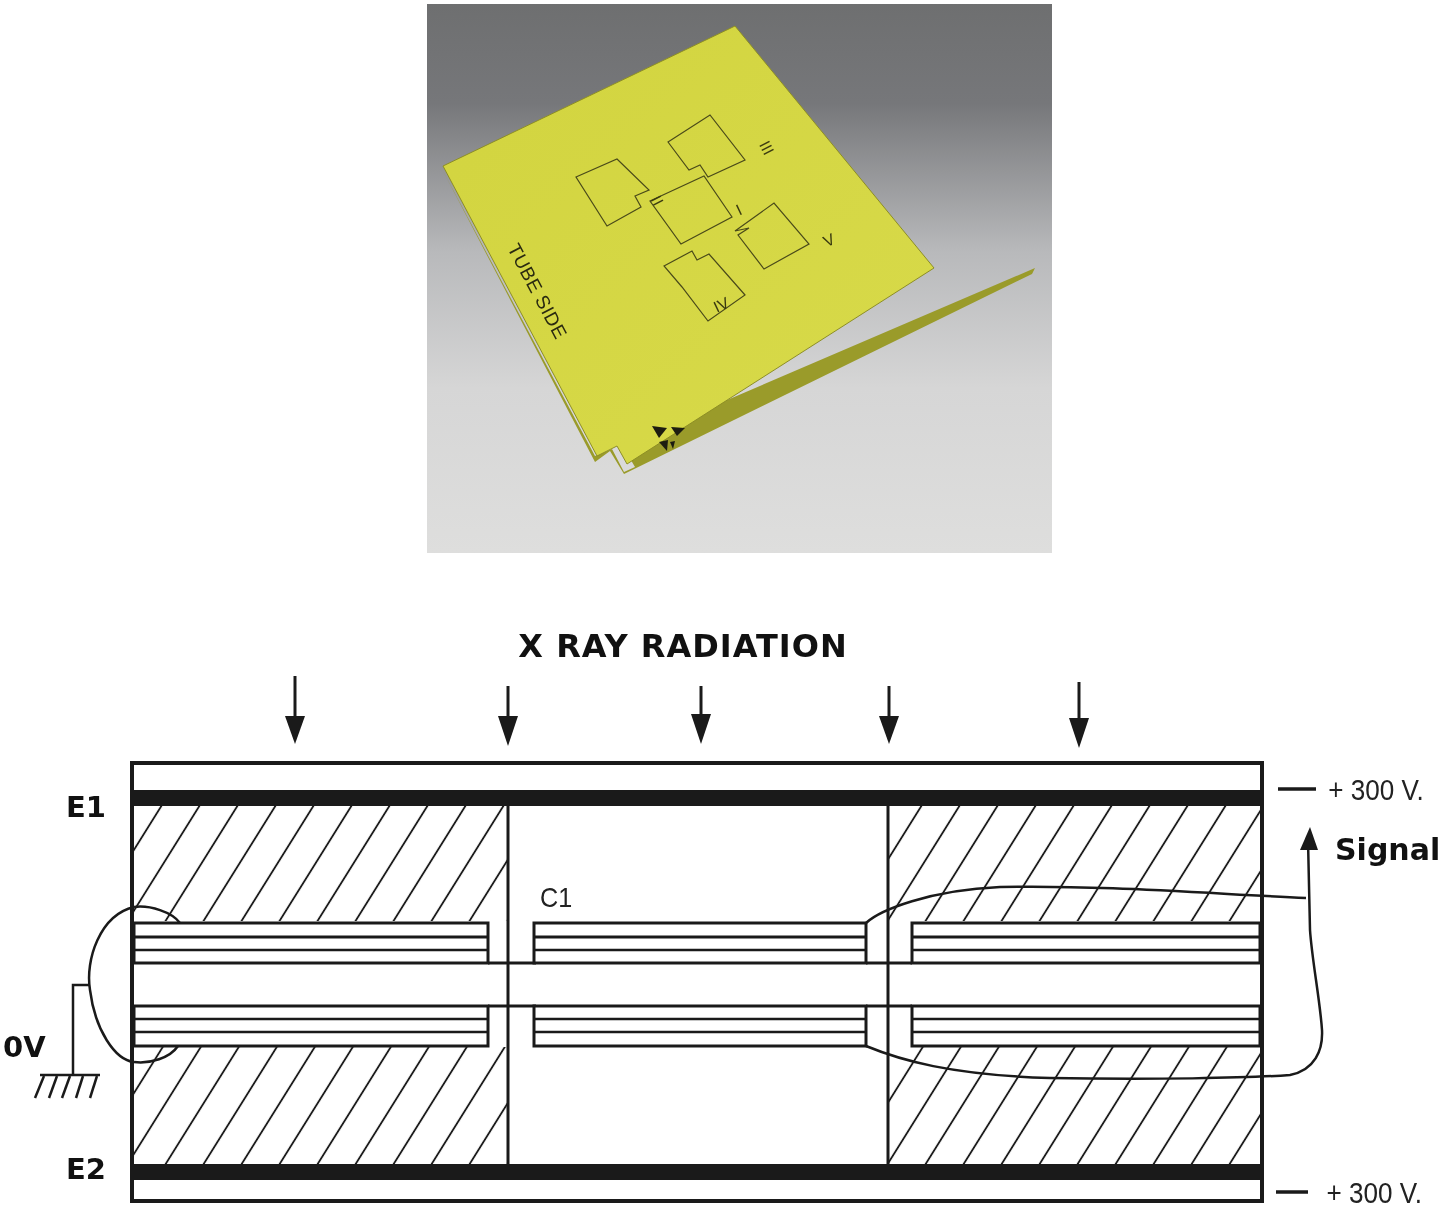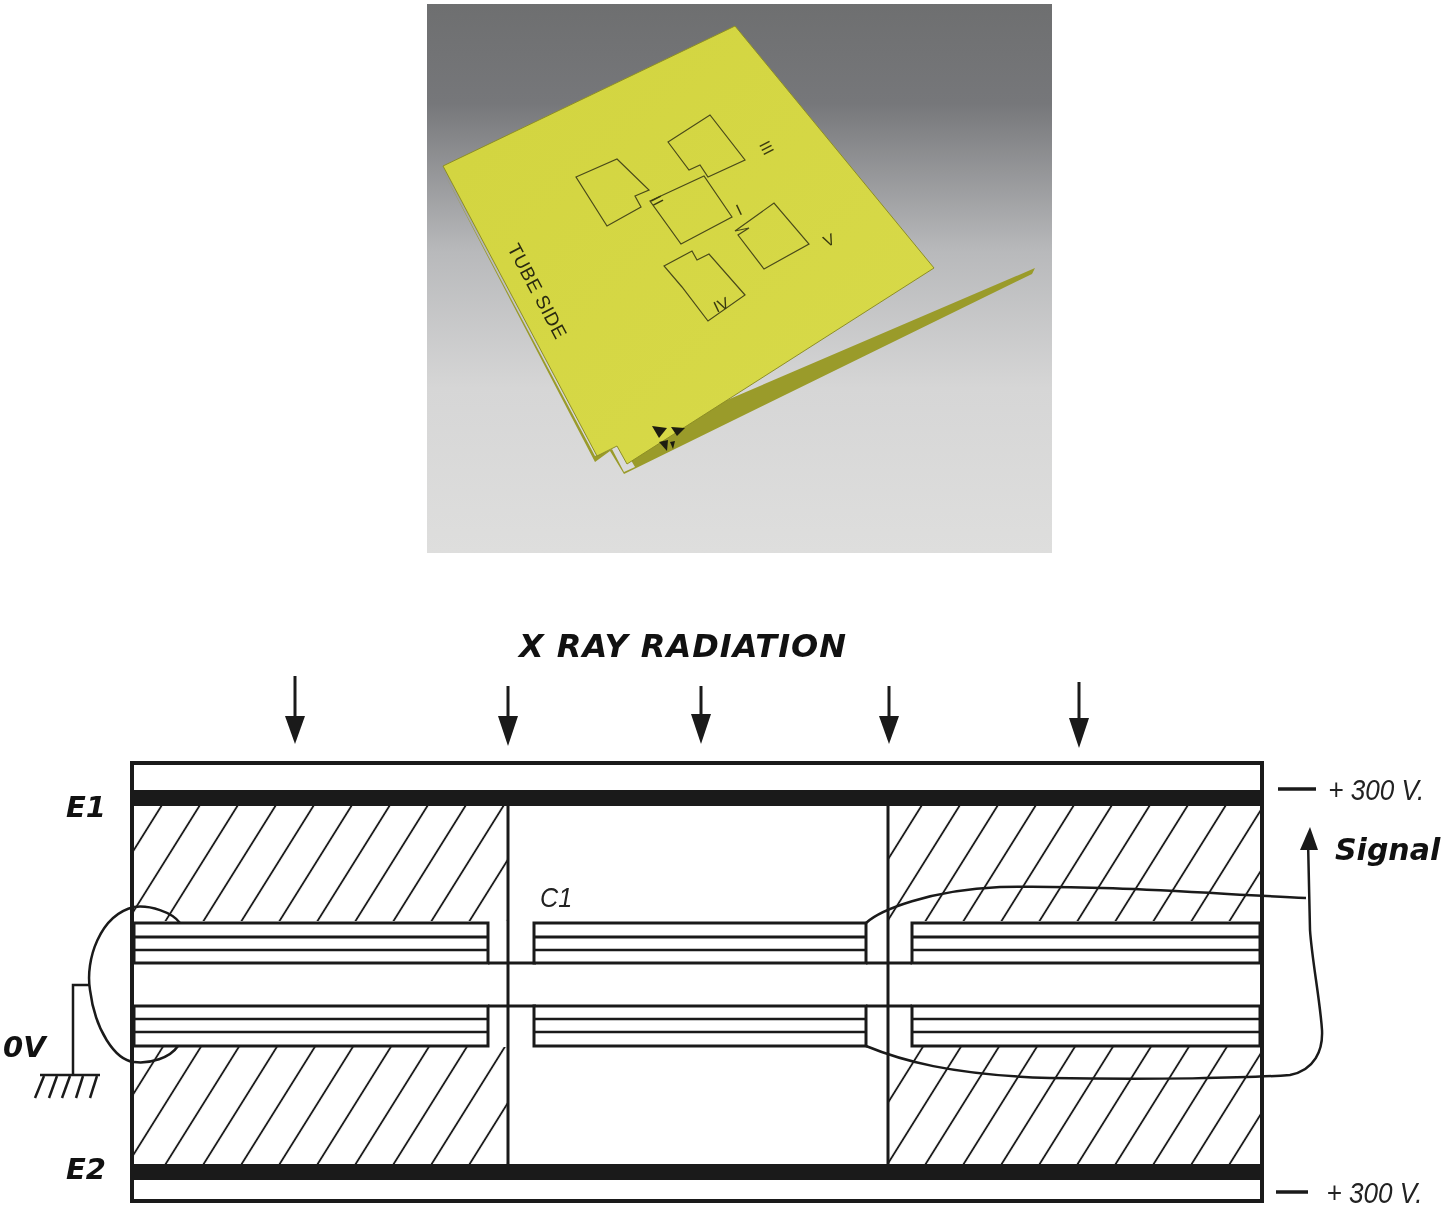--- a/index.html
+++ b/index.html
@@ -1,18 +1,18 @@
 <!DOCTYPE html>
 <html><head>
 <meta charset="utf-8">
 <style>
   html, body { margin: 0; padding: 0; background: #ffffff; }
   body { width: 1449px; height: 1211px; position: relative; overflow: hidden; font-family: "DejaVu Sans", sans-serif; }
   #photo { position: absolute; left: 427px; top: 4px; width: 625px; height: 549px; }
-  #diagram { position: absolute; left: 0; top: 600px; width: 1351px; height: 611px; font-style: italic; }
+  #diagram { position: absolute; left: 0; top: 600px; width: 1351px; height: 611px; }
   .lbl-bold { font-family: "DejaVu Sans", sans-serif; font-weight: bold; fill: #111; }
   .lbl-cond { font-family: "Liberation Sans", sans-serif; fill: #222; }
   .tube-text { font-family: "Liberation Sans", sans-serif; fill: #2a2a10; }
   .roman { font-family: "Liberation Sans", sans-serif; fill: #3a3a10; }
 </style>
 </head>
 <body>
 
 <div id="photo">
   <svg width="625" height="549" viewBox="0 0 625 549" xmlns="http://www.w3.org/2000/svg">

